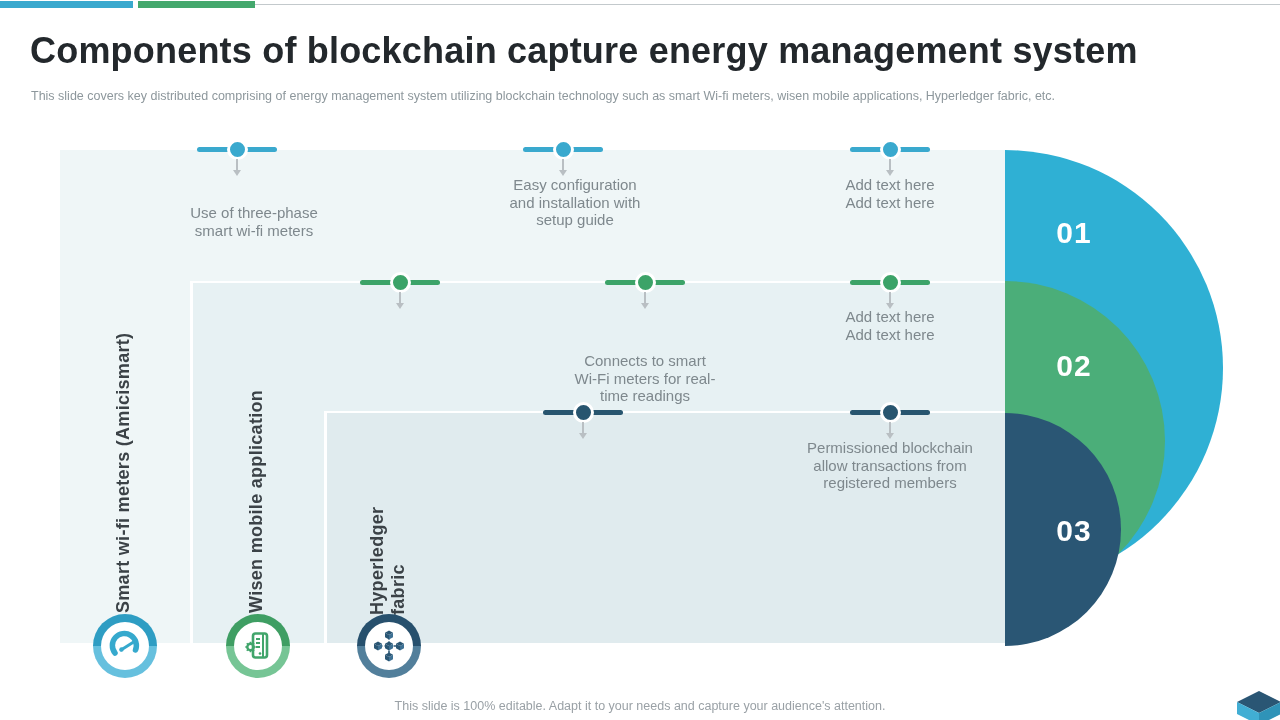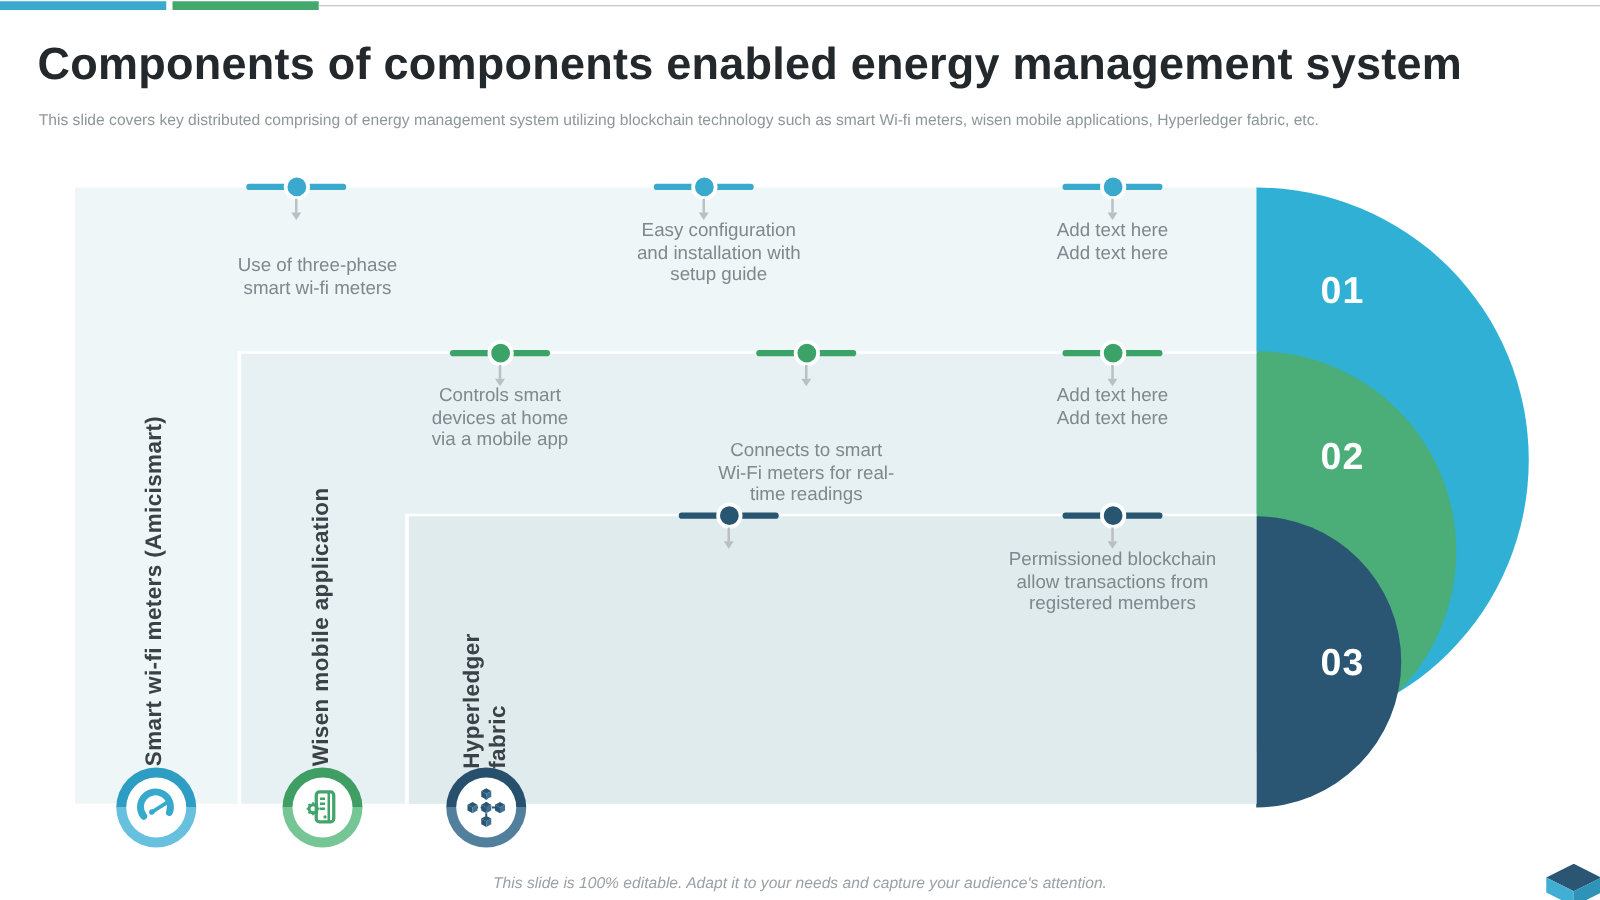--- a/index.html
+++ b/index.html
@@ -67,33 +67,33 @@
         display:flex;align-items:center;justify-content:center;}
   .ring .inner{width:48px;height:48px;border-radius:50%;background:#fff;
                display:flex;align-items:center;justify-content:center;}
   .ring-blue {background:linear-gradient(to bottom,#2e9dc3 0 50%,#66c0de 50% 100%);}
   .ring-green{background:linear-gradient(to bottom,#3f9e63 0 50%,#76c595 50% 100%);}
   .ring-navy {background:linear-gradient(to bottom,#27506d 0 50%,#527f9b 50% 100%);}
   .ring1{left:93px;top:614px;} .ring2{left:226px;top:614px;} .ring3{left:357px;top:614px;}
 
   
   .footer-note{position:absolute;left:0;right:0;top:699px;text-align:center;
-               font-size:12.5px;color:#9aa1a6;font-style:italic;}
+               font-size:12.5px;color:#9aa1a6;}
   .cube-logo{position:absolute;left:1236px;top:691px;}
 </style>
 </head>
 <body>
 
 <div class="slide">
 
   <div class="topbar-seg topbar-blue"></div>
   <div class="topbar-seg topbar-green"></div>
   <div class="topbar-line"></div>
 
-  <div class="title">Components of components enabled energy management system</div>
+  <div class="title">Components of blockchain capture energy management system</div>
   <div class="subtitle">This slide covers key  distributed comprising of energy management system utilizing blockchain technology such as smart Wi-fi meters, wisen mobile applications, Hyperledger fabric, etc.</div>
 
   <div class="circles">
     <div class="hc hc-blue"></div>
     <div class="hc hc-green"></div>
     <div class="hc hc-navy"></div>
     <div class="circle-num num-01">01</div>
     <div class="circle-num num-02">02</div>
     <div class="circle-num num-03">03</div>
   </div>
@@ -159,23 +159,20 @@
   </div>
 
   <div class="item-text" style="left:144px;top:176px;margin-top:28px;">Use of three-phase
 smart wi-fi meters</div>
   <div class="item-text" style="left:465px;top:176px;">Easy configuration
 and installation with
 setup guide</div>
   <div class="item-text" style="left:780px;top:176px;">Add text here
 Add text here</div>
 
-  <div class="item-text" style="left:290px;top:308px;">Controls smart
-devices at home
-via a mobile app</div>
   <div class="item-text" style="left:535px;top:308px;margin-top:44px;">Connects to smart
 Wi-Fi meters for real-
 time readings</div>
   <div class="item-text" style="left:780px;top:308px;">Add text here
 Add text here</div>
 
   <div class="item-text" style="left:775px;top:439px;width:230px;">Permissioned blockchain
 allow transactions from
 registered members</div>
 

